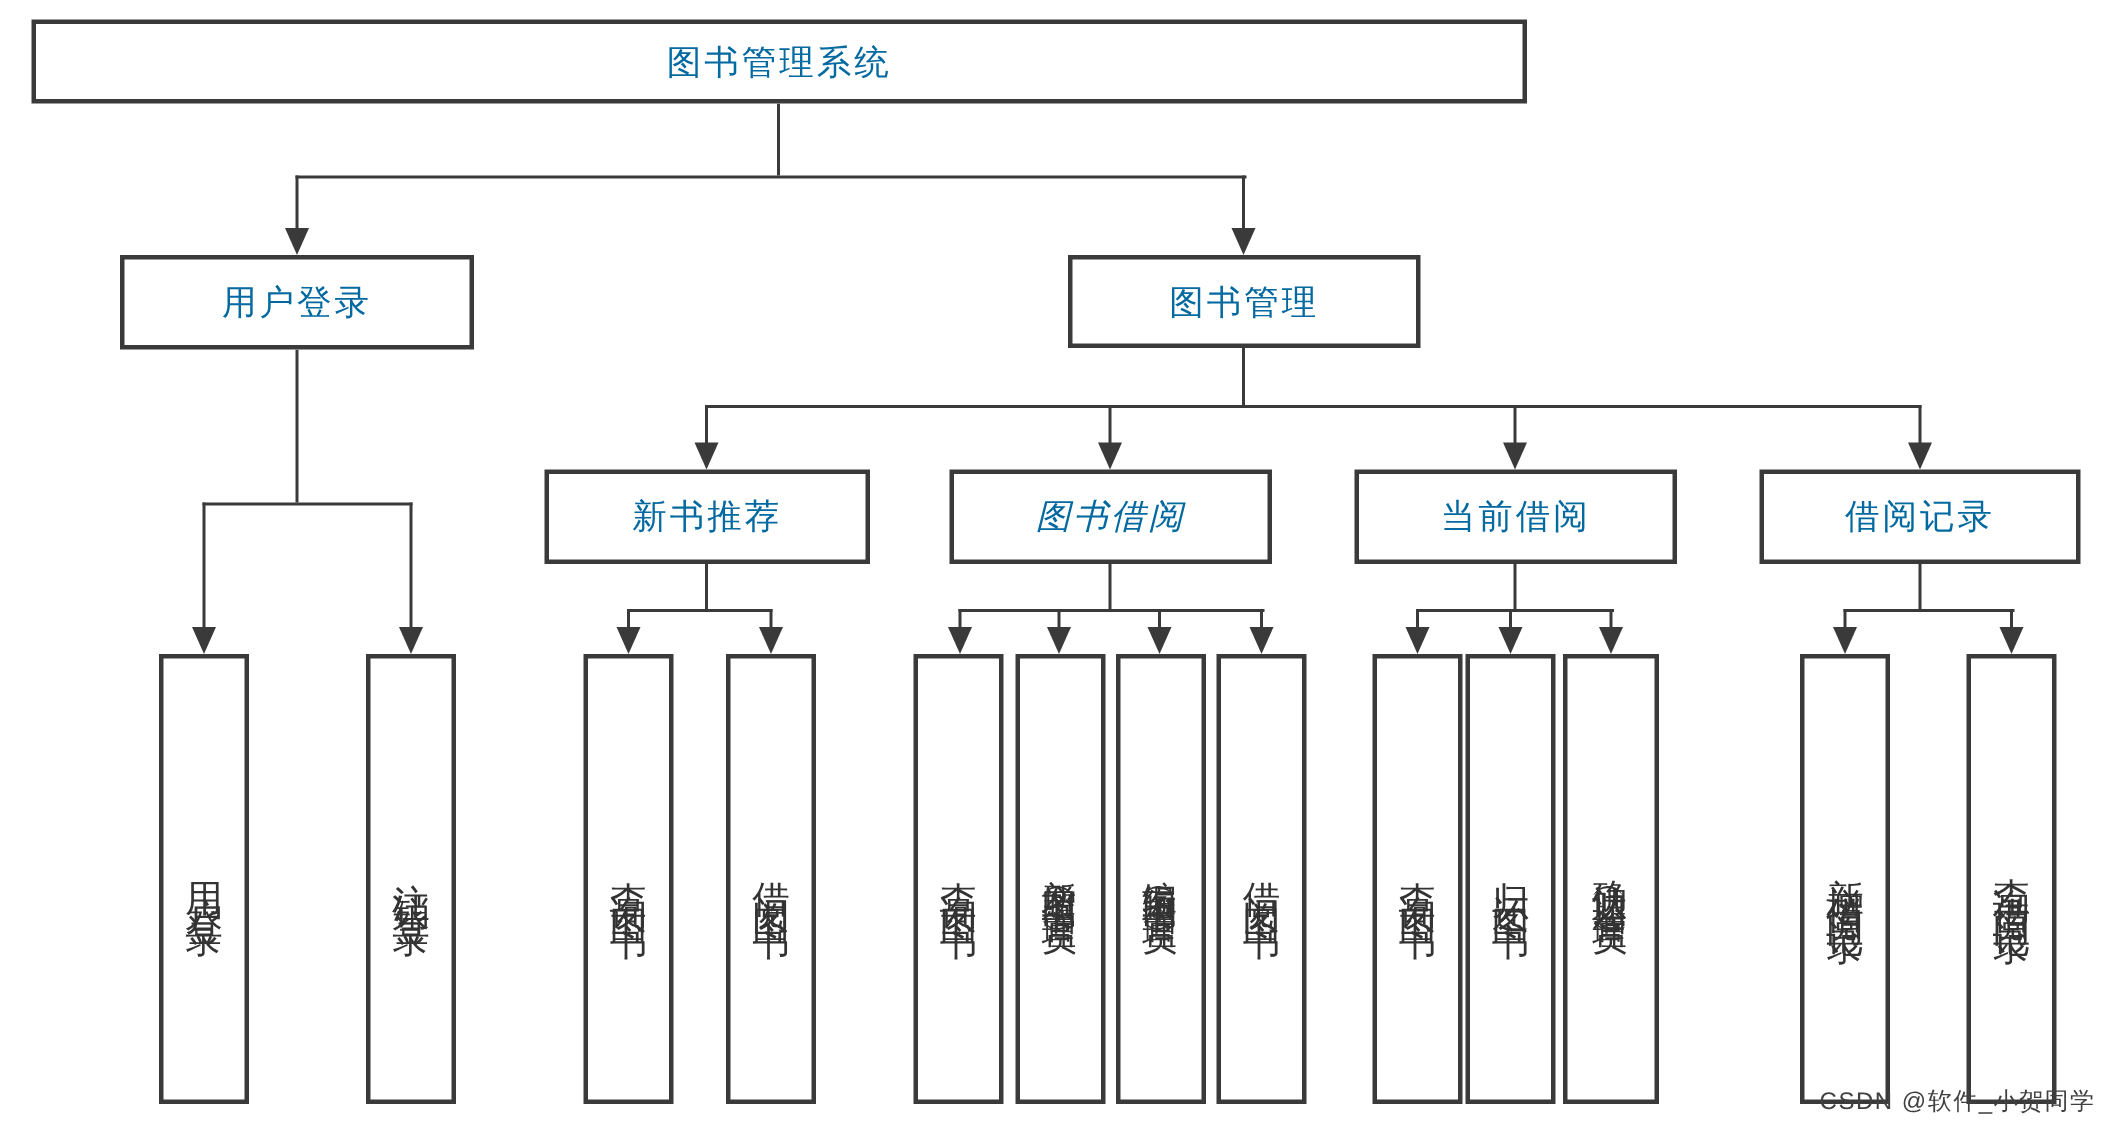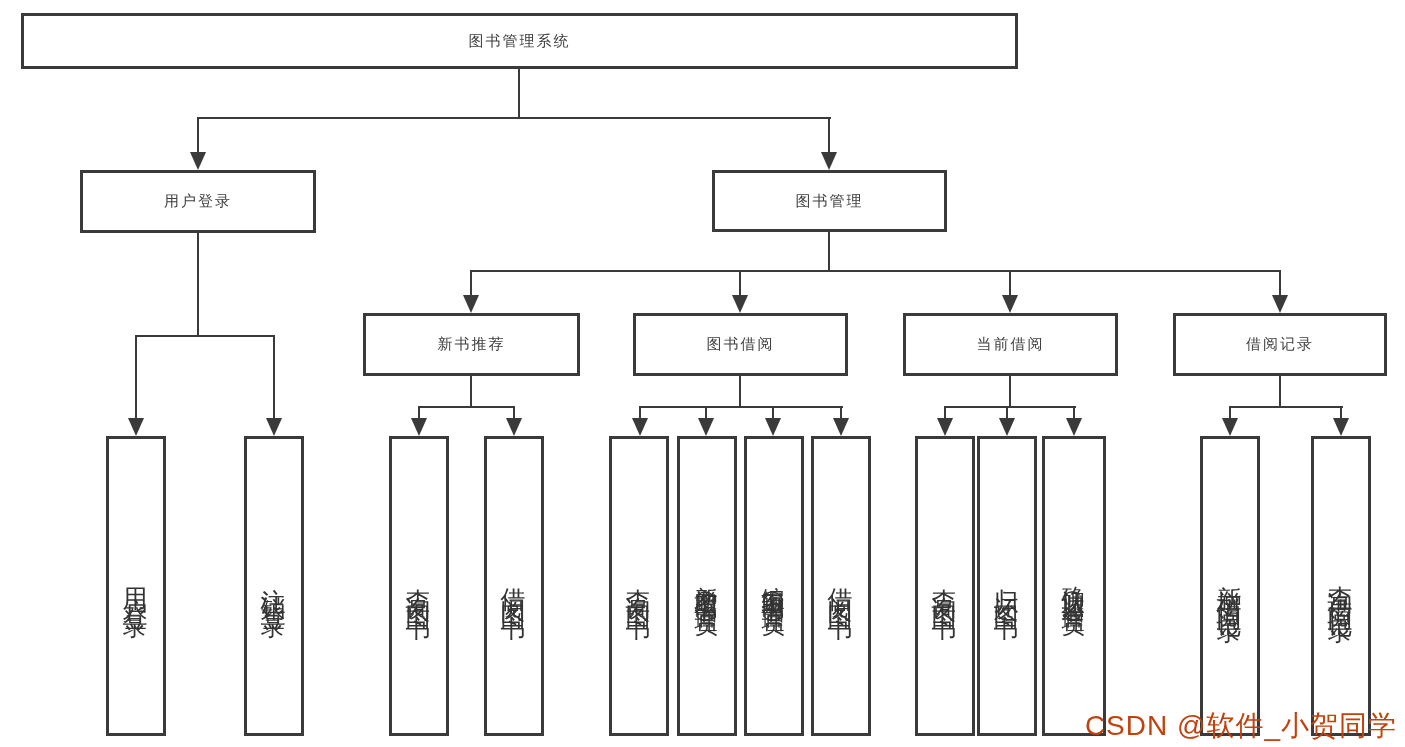--- a/index.html
+++ b/index.html
@@ -3,53 +3,53 @@
 <meta charset="utf-8">
 <style>
   html,body{margin:0;padding:0;background:#ffffff;}
   #stage{
     position:relative;width:1405px;height:747px;background:#ffffff;
     font-family:"Liberation Sans",sans-serif;overflow:hidden;
   }
   .hnode{
     position:absolute;box-sizing:border-box;border:3px solid #3a3a3a;background:#ffffff;
     display:flex;align-items:center;justify-content:center;
-    font-size:15px;color:#404040;letter-spacing:2px;z-index:2;
+    font-size:23px;color:#0369a1;letter-spacing:2px;z-index:2;
   }
   .vnode{
     position:absolute;box-sizing:border-box;top:436px;width:60px;height:300px;
     border:3px solid #3a3a3a;background:#ffffff;
     display:flex;align-items:center;justify-content:center;
     writing-mode:vertical-rl;font-size:25px;color:#333333;letter-spacing:9px;z-index:2;
   }
   .vnode.mid{letter-spacing:7px;}
   .vnode.long{letter-spacing:4px;font-size:23px;}
   .seg{position:absolute;background:#3a3a3a;z-index:1;}
   .ah{
     position:absolute;width:0;height:0;z-index:1;
     border-left:8px solid transparent;border-right:8px solid transparent;
     border-top:18px solid #3a3a3a;
   }
   .watermark{
-    position:absolute;right:8px;bottom:2px;font-size:28px;color:#c2410c;
+    position:absolute;right:8px;bottom:2px;font-size:16px;color:#404040;
     letter-spacing:1px;z-index:5;white-space:nowrap;
   }
 </style>
 </head>
 <body>
 
 <div id="stage">
 
   <div class="hnode" style="left:21px;top:13px;width:997px;height:56px;">图书管理系统</div>
 
   <div class="hnode" style="left:80px;top:170px;width:236px;height:63px;">用户登录</div>
   <div class="hnode" style="left:363px;top:313px;width:217px;height:63px;">新书推荐</div>
 
   <div class="hnode" style="left:712px;top:170px;width:235px;height:62px;">图书管理</div>
-  <div class="hnode" style="left:633px;top:313px;width:215px;height:63px;">图书借阅</div>
+  <div class="hnode" style="left:633px;top:313px;width:215px;height:63px;font-style:italic;">图书借阅</div>
   <div class="hnode" style="left:1173px;top:313px;width:214px;height:63px;">借阅记录</div>
   <div class="hnode" style="left:903px;top:313px;width:215px;height:63px;">当前借阅</div>
 
   <div class="vnode" style="left:106px;">用户登录</div>
   <div class="vnode" style="left:244px;">注销登录</div>
 
   <div class="vnode" style="left:389px;">查询图书</div>
   <div class="vnode" style="left:484px;">借阅图书</div>
 
   <div class="vnode" style="left:609px;">查询图书</div>

